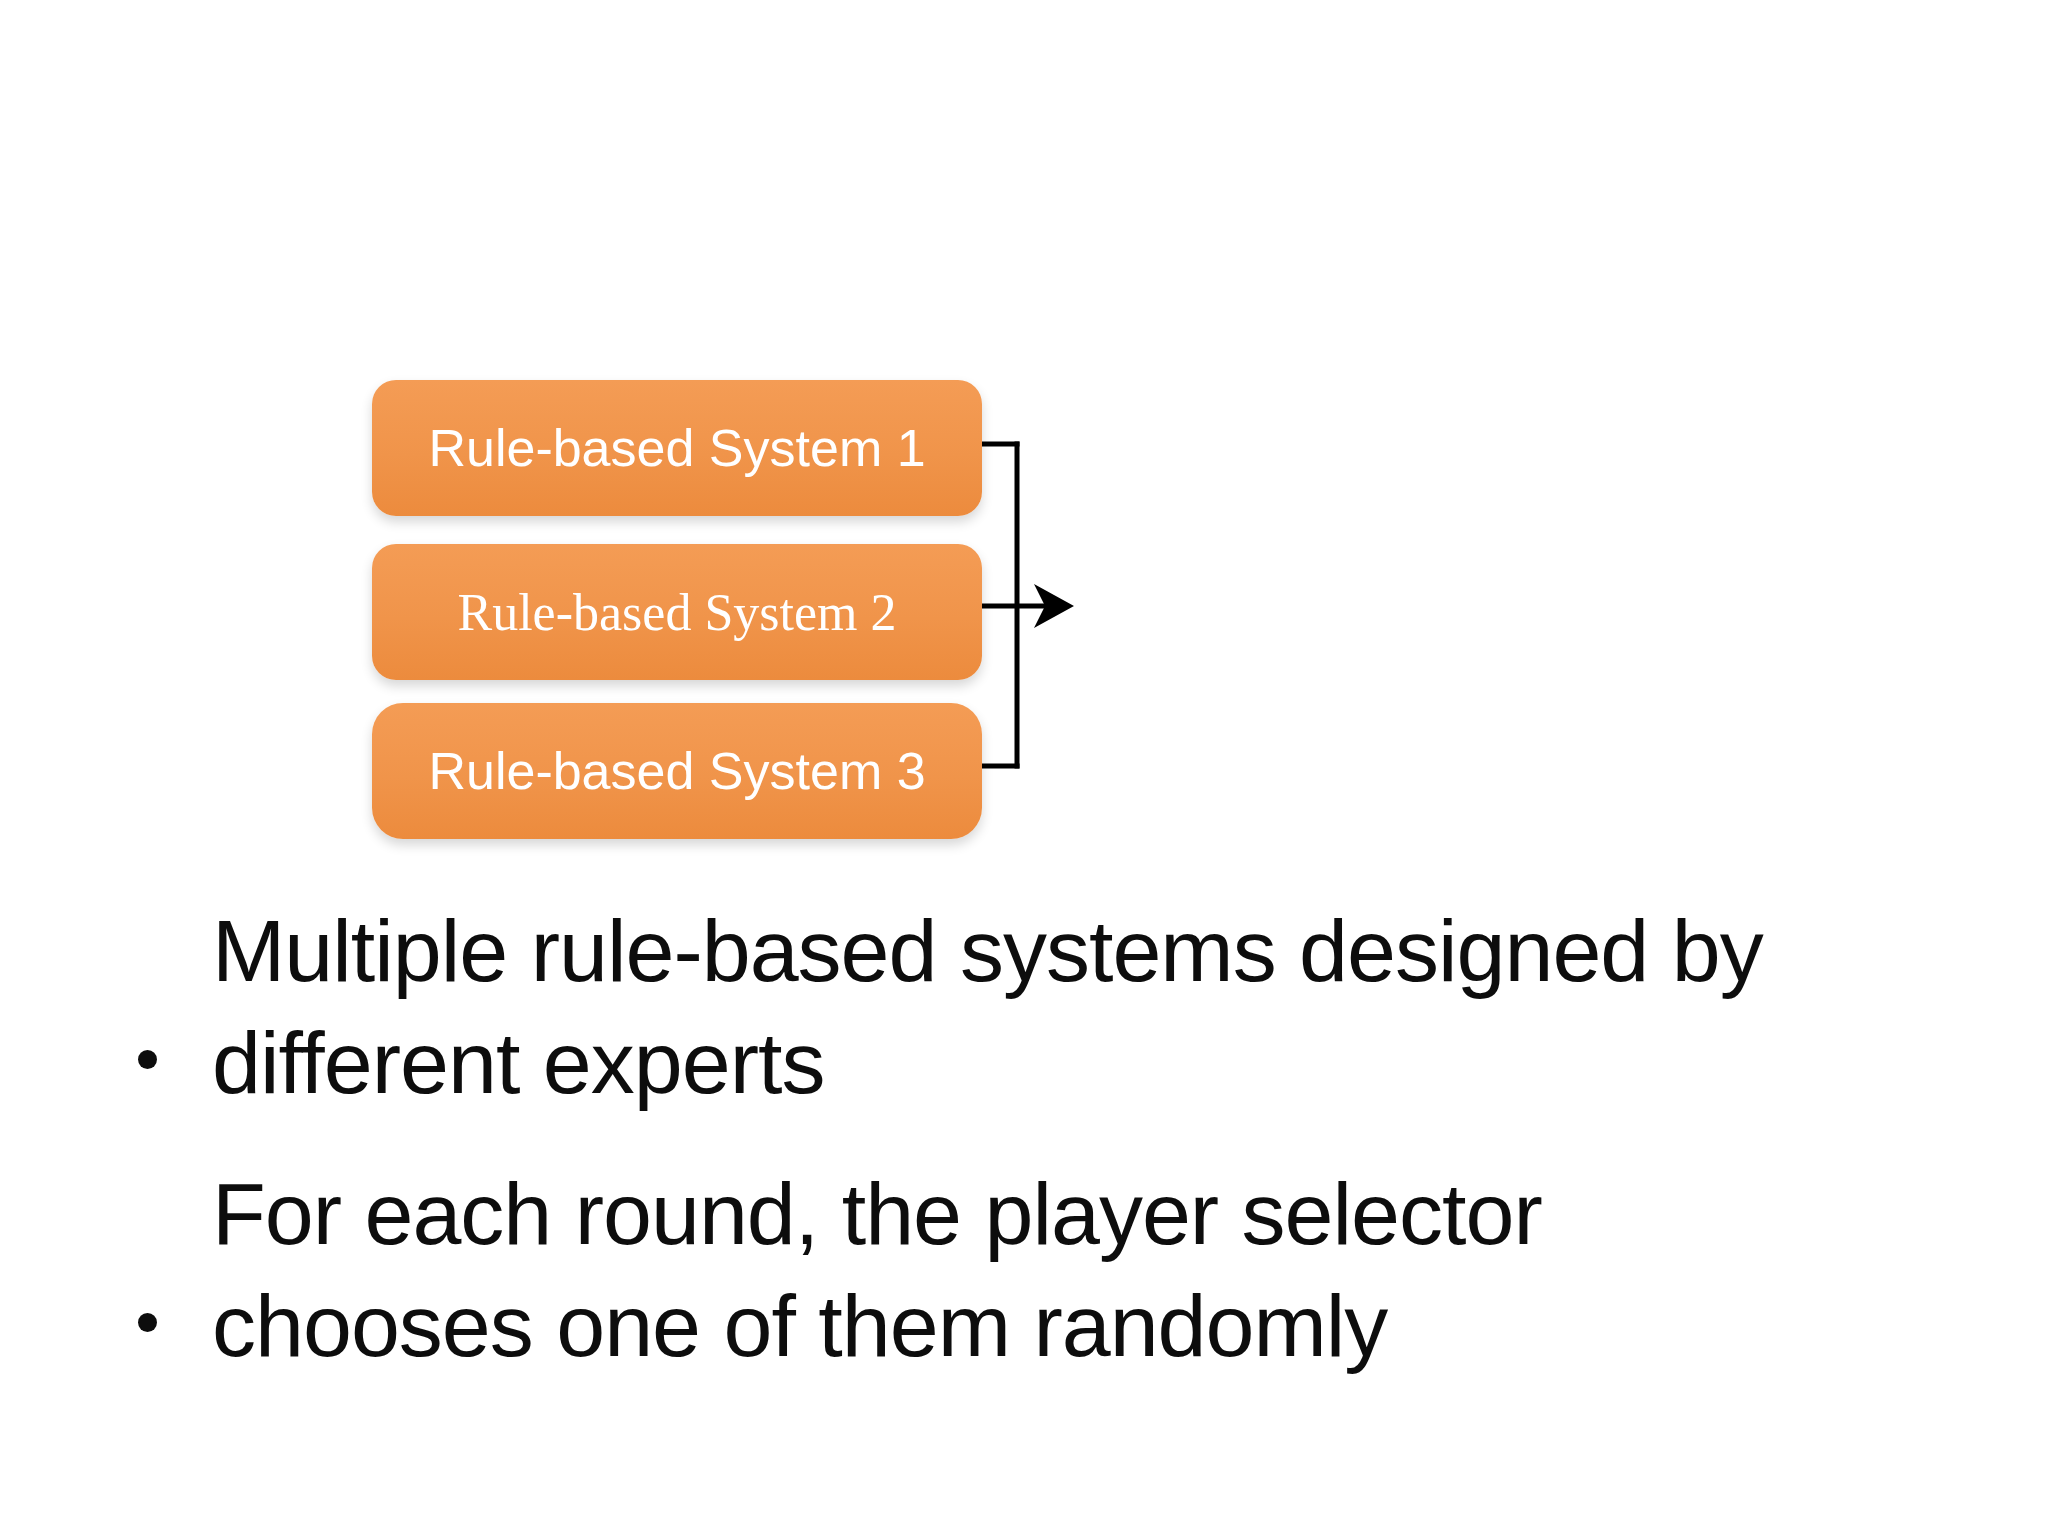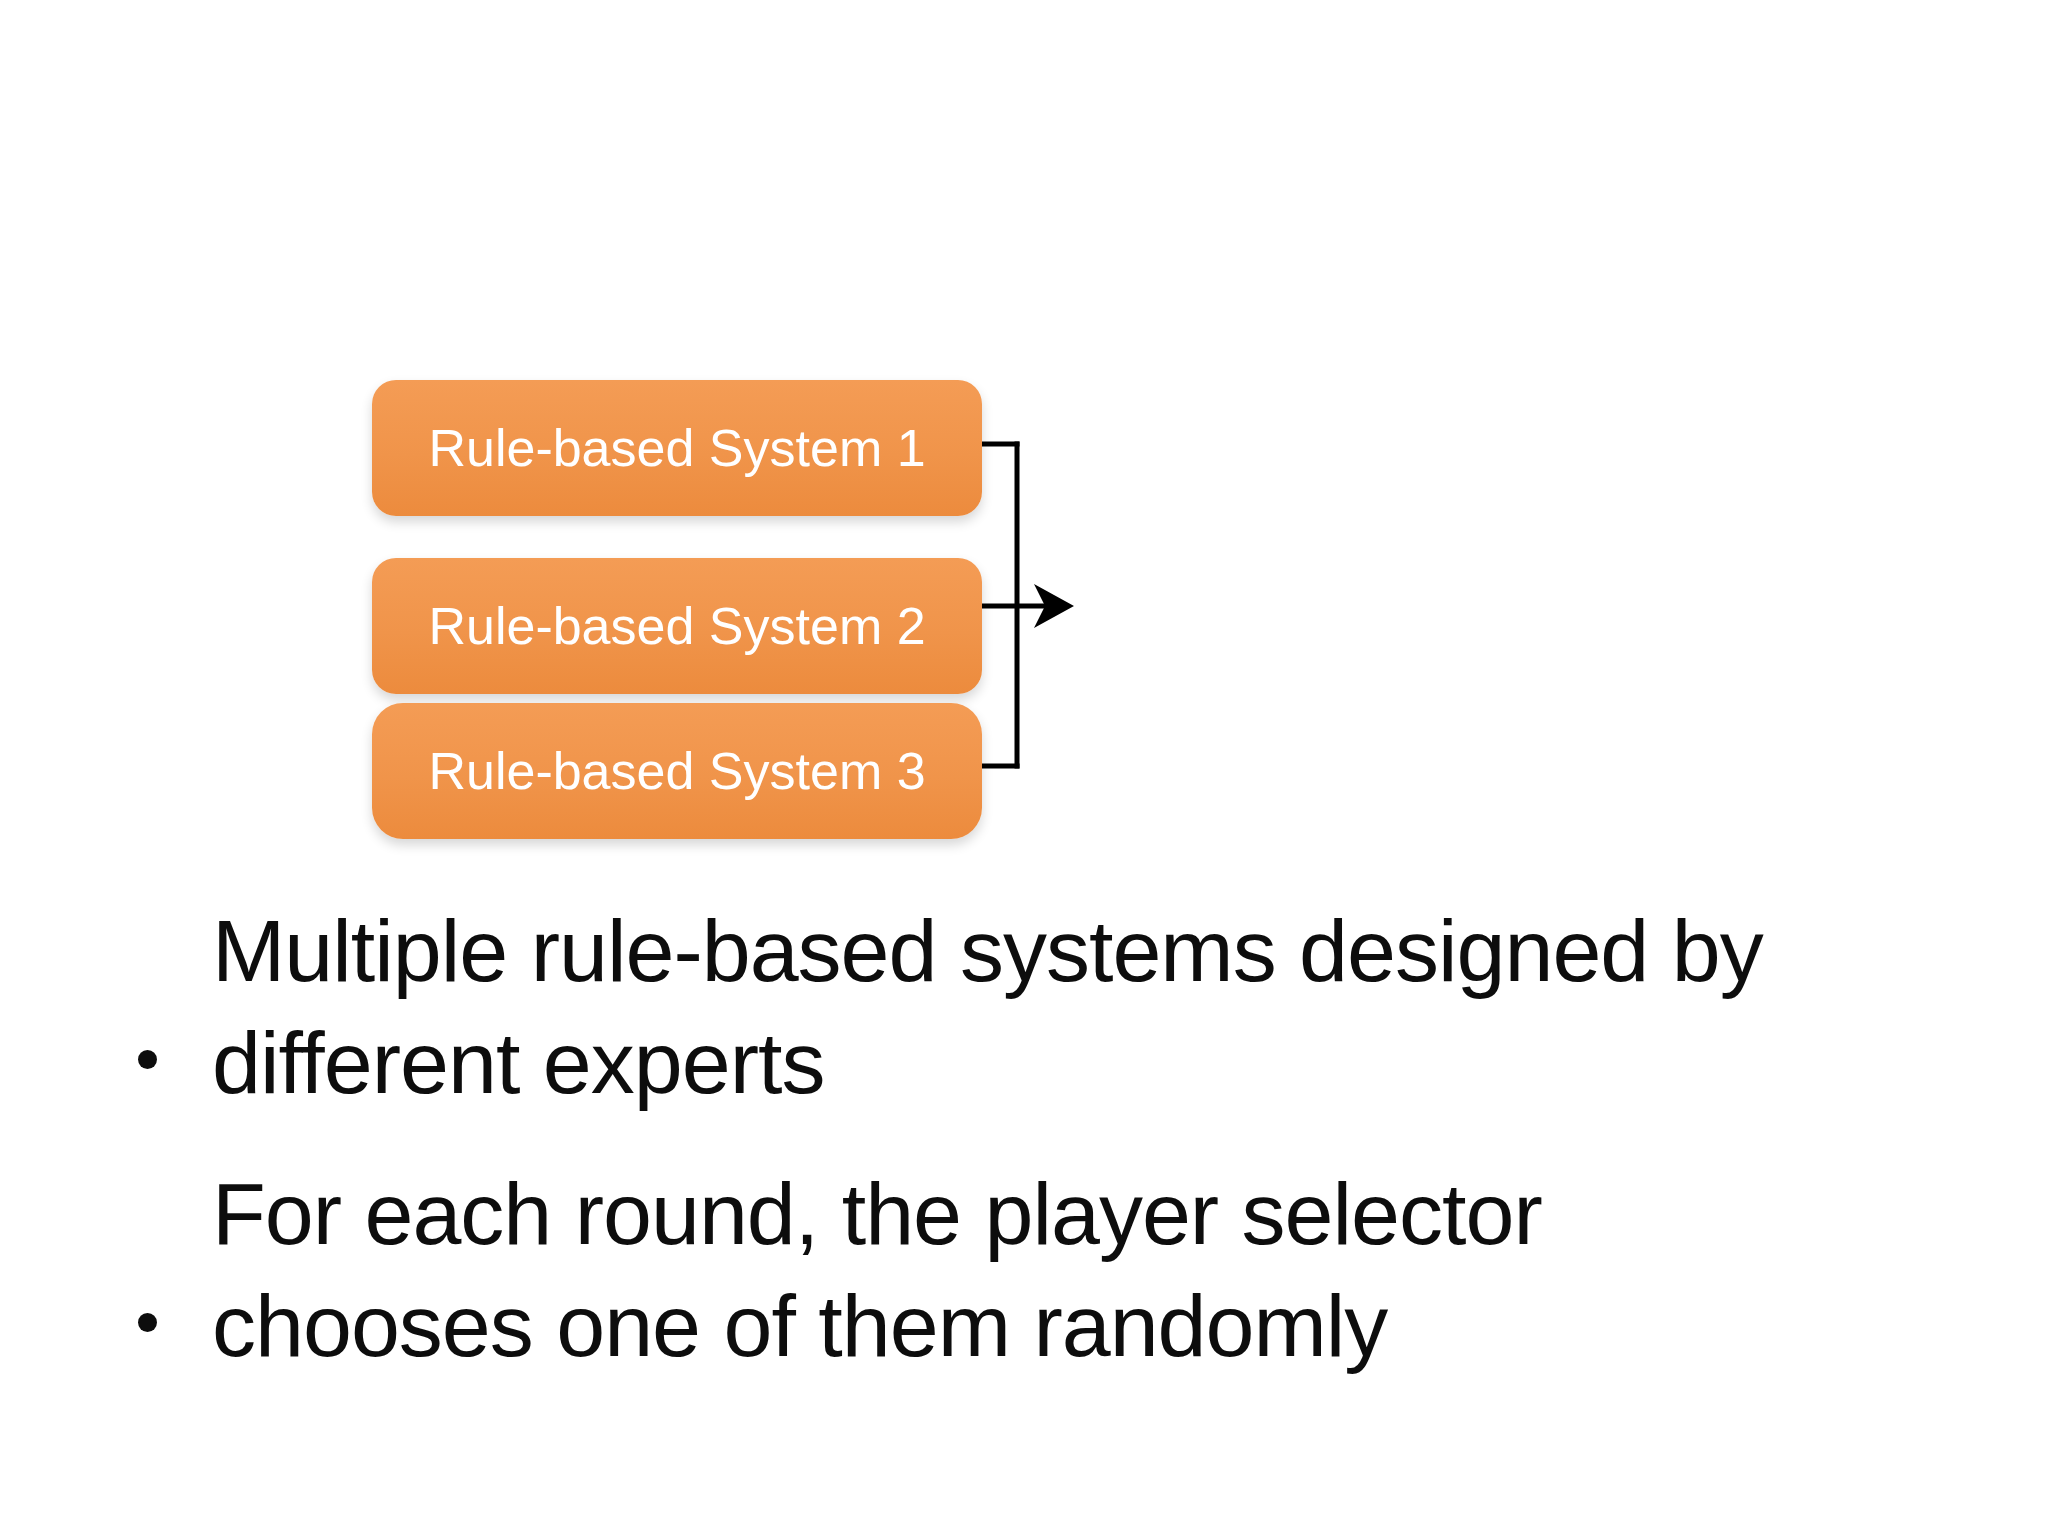--- a/index.html
+++ b/index.html
@@ -43,21 +43,21 @@
     display: flex;
     align-items: center;
     justify-content: center;
     color: #ffffff;
     font-size: 52px;
     font-weight: 300;
     letter-spacing: 0px;
   }
   .sys  { left: 352px; width: 610px; height: 136px; margin-left: 20px; }
   .sys1 { top: 380px; }
-  .sys2 { top: 558px; }
+  .sys2 { top: 544px; font-family: Liberation Serif, serif; }
   .sys3 { top: 703px; border-radius: 31px; }
   .selector { left: 1075px; top: 545px; width: 612px; height: 127px; }
 
   .connectors {
     position: absolute;
     left: 0; top: 0;
     width: 2048px; height: 900px;
     pointer-events: none;
   }
 

